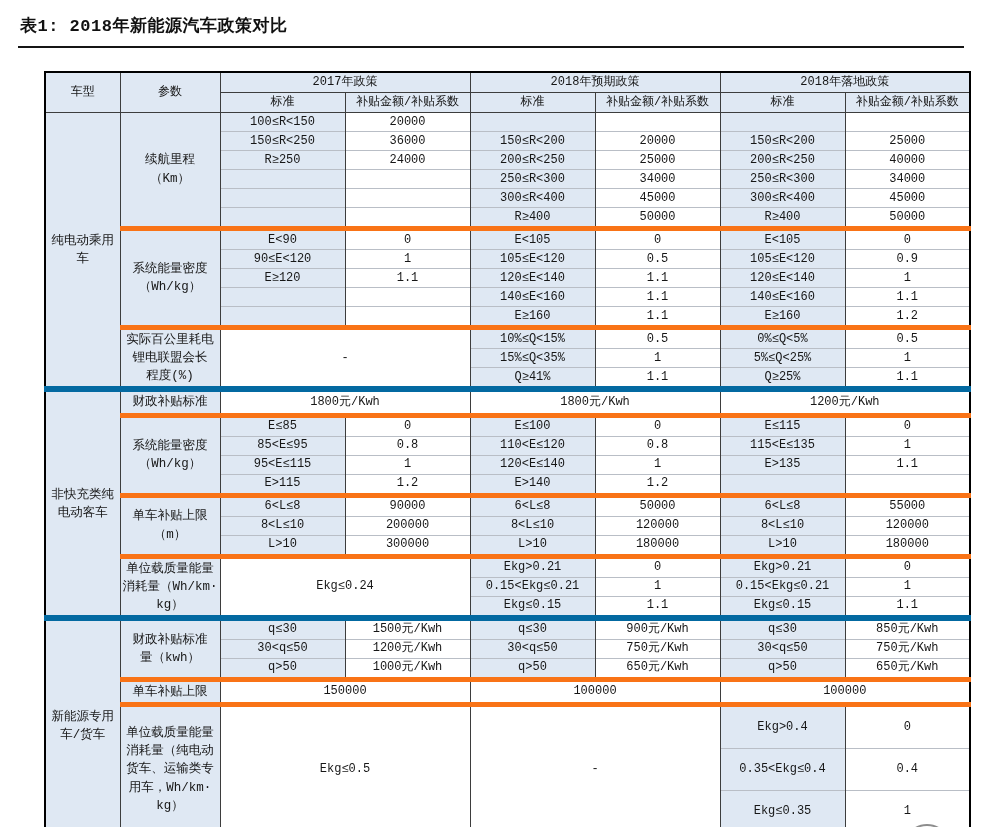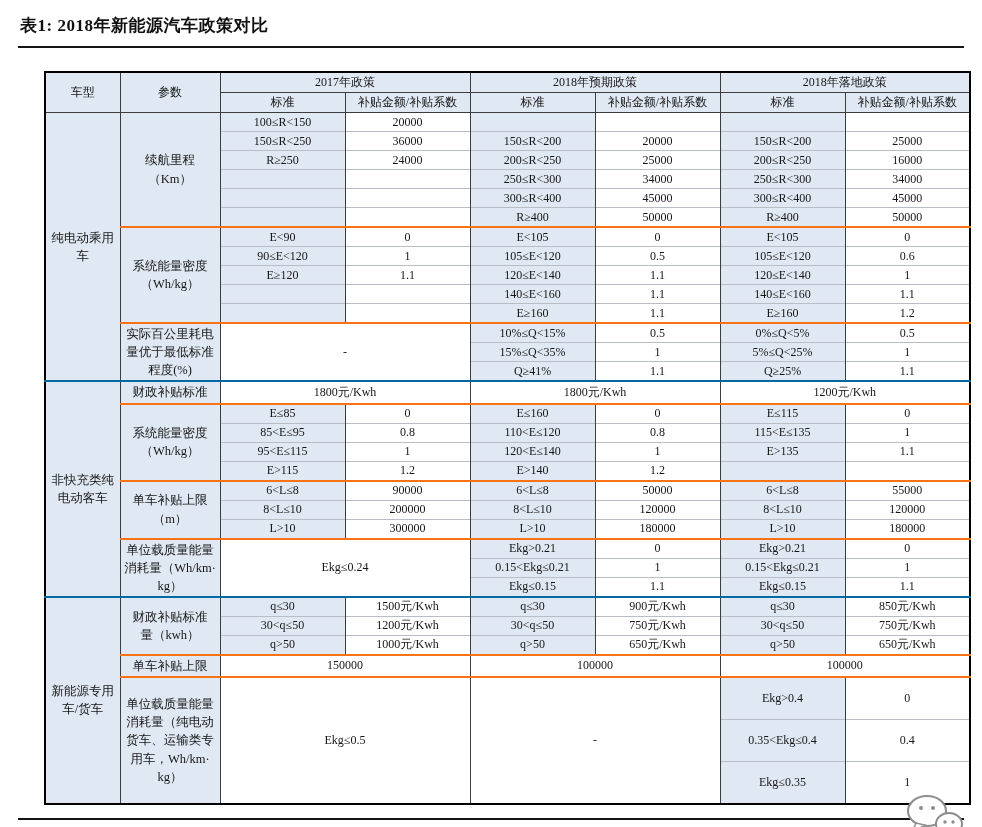--- a/index.html
+++ b/index.html
@@ -1,40 +1,40 @@
 <!DOCTYPE html>
 <html style="--blue: #dfe8f3;"><head>
 <meta charset="utf-8">
 <style>
   html,body{margin:0;padding:0;background:#fff;}
   .page{
     width:982px;height:827px;box-sizing:border-box;position:relative;
     background:#fff;padding:10px 18px 0 18px;
-    font-family:Liberation Serif, serif;color:#111;
+    font-family:Liberation Mono, monospace;color:#111;
   }
   .title{font-size:17px;font-weight:bold;letter-spacing:.5px;margin:4px 0 9px 2px;}
   .rule{height:2px;background:#151515;}
   .title-rule{margin-bottom:23px;}
   table.policy{
     border-collapse:collapse;table-layout:fixed;width:925px;margin-left:26px;
     border:2px solid #000;
   }
   th,td{
     border-left:1px solid #3d3d3d;border-right:1px solid #3d3d3d;
     text-align:center;vertical-align:middle;
     font-size:12px;line-height:1.25;padding:1px 2px;color:#161616;
     overflow:hidden;
   }
   thead th{
     background:var(--blue,#dfe8f3);font-weight:normal;
     border-bottom:1px solid #3d3d3d;height:17px;font-size:12px;
   }
   tbody td{height:16px;border-top:1px solid #b9bec6;background:#fff;}
-  tr.grp td{border-top:2px solid #f97316;}
-  tr.sec td{border-top:2px solid #0369a1;}
+  tr.grp td{border-top:5px solid #f97316;}
+  tr.sec td{border-top:6px solid #0369a1;}
   tr.tall td{height:39px;}
   td.c-vtype,td.c-param{
     background:var(--blue,#dfe8f3);white-space:pre-line;font-size:12.5px;line-height:1.45;text-align:center;
   }
   td.c-std{background:var(--blue,#dfe8f3);}
   td.c-amt,td.c-merge{background:#fff;}
   .footer{position:relative;margin-top:13px;width:946px;}
   .footer-rule{width:946px;}
   .watermark{
     position:absolute;right:0;top:-25px;display:flex;align-items:center;gap:6px;
@@ -101,21 +101,21 @@
           <td class="c-amt">20000</td>
           <td class="c-std">150≤R&lt;200</td>
           <td class="c-amt">25000</td>
         </tr>
         <tr>
           <td class="c-std">R≥250</td>
           <td class="c-amt">24000</td>
           <td class="c-std">200≤R&lt;250</td>
           <td class="c-amt">25000</td>
           <td class="c-std">200≤R&lt;250</td>
-          <td class="c-amt">16000</td>
+          <td class="c-amt">40000</td>
         </tr>
         <tr>
           <td class="c-std"></td>
           <td class="c-amt"></td>
           <td class="c-std">250≤R&lt;300</td>
           <td class="c-amt">34000</td>
           <td class="c-std">250≤R&lt;300</td>
           <td class="c-amt">34000</td>
         </tr>
         <tr>
@@ -143,21 +143,21 @@
           <td class="c-amt">0</td>
           <td class="c-std">E&lt;105</td>
           <td class="c-amt">0</td>
         </tr>
         <tr>
           <td class="c-std">90≤E&lt;120</td>
           <td class="c-amt">1</td>
           <td class="c-std">105≤E&lt;120</td>
           <td class="c-amt">0.5</td>
           <td class="c-std">105≤E&lt;120</td>
-          <td class="c-amt">0.6</td>
+          <td class="c-amt">0.9</td>
         </tr>
         <tr>
           <td class="c-std">E≥120</td>
           <td class="c-amt">1.1</td>
           <td class="c-std">120≤E&lt;140</td>
           <td class="c-amt">1.1</td>
           <td class="c-std">120≤E&lt;140</td>
           <td class="c-amt">1</td>
         </tr>
         <tr>
@@ -171,21 +171,21 @@
         <tr>
           <td class="c-std"></td>
           <td class="c-amt"></td>
           <td class="c-std">E≥160</td>
           <td class="c-amt">1.1</td>
           <td class="c-std">E≥160</td>
           <td class="c-amt">1.2</td>
         </tr>
         <tr class="grp">
           <td class="c-param" rowspan="3">实际百公里耗电
-量优于最低标准
+锂电联盟会长
 程度(%)</td>
           <td class="c-merge" colspan="2" rowspan="3">-</td>
           <td class="c-std">10%≤Q&lt;15%</td>
           <td class="c-amt">0.5</td>
           <td class="c-std">0%≤Q&lt;5%</td>
           <td class="c-amt">0.5</td>
         </tr>
         <tr>
           <td class="c-std">15%≤Q&lt;35%</td>
           <td class="c-amt">1</td>
@@ -204,21 +204,21 @@
           <td class="c-param">财政补贴标准</td>
           <td class="c-merge" colspan="2">1800元/Kwh</td>
           <td class="c-merge" colspan="2">1800元/Kwh</td>
           <td class="c-merge" colspan="2">1200元/Kwh</td>
         </tr>
         <tr class="grp">
           <td class="c-param" rowspan="4">系统能量密度
 （Wh/kg）</td>
           <td class="c-std">E≤85</td>
           <td class="c-amt">0</td>
-          <td class="c-std">E≤160</td>
+          <td class="c-std">E≤100</td>
           <td class="c-amt">0</td>
           <td class="c-std">E≤115</td>
           <td class="c-amt">0</td>
         </tr>
         <tr>
           <td class="c-std">85&lt;E≤95</td>
           <td class="c-amt">0.8</td>
           <td class="c-std">110&lt;E≤120</td>
           <td class="c-amt">0.8</td>
           <td class="c-std">115&lt;E≤135</td>

